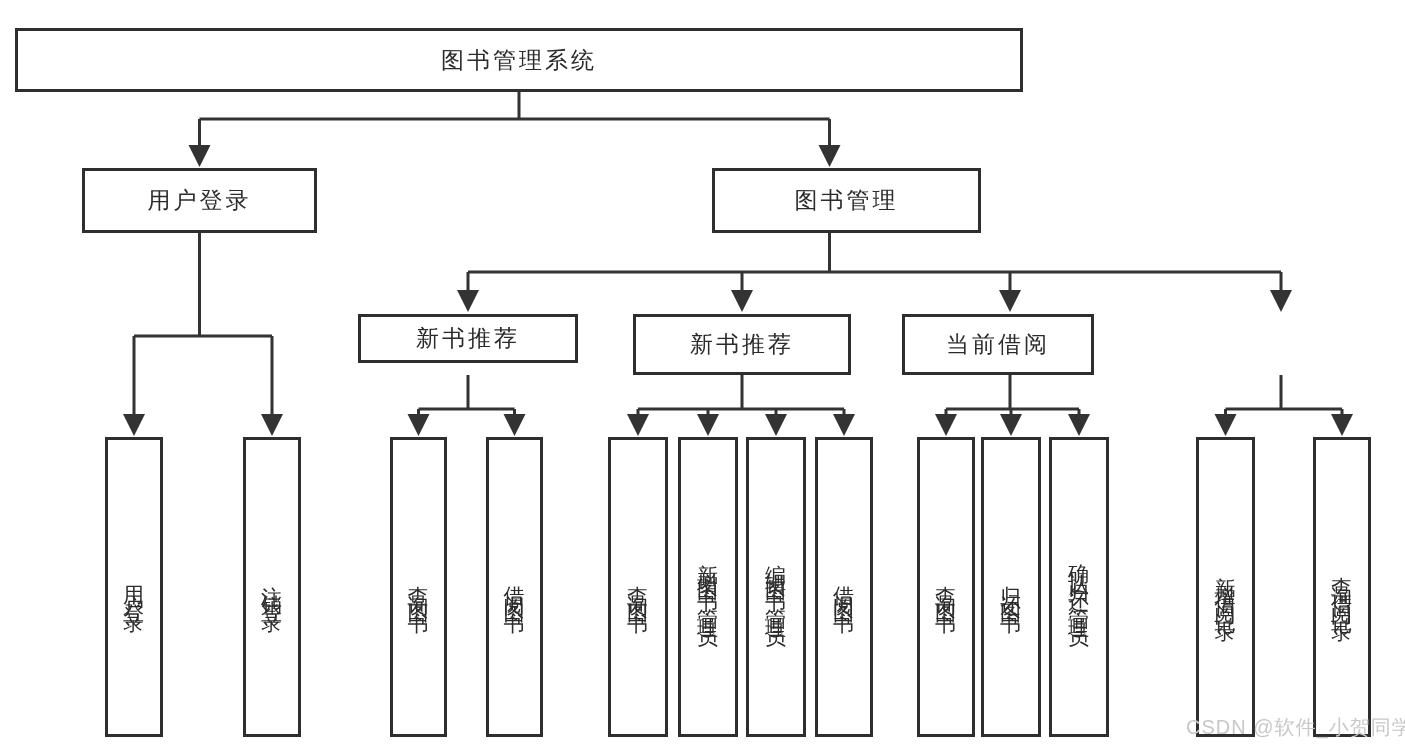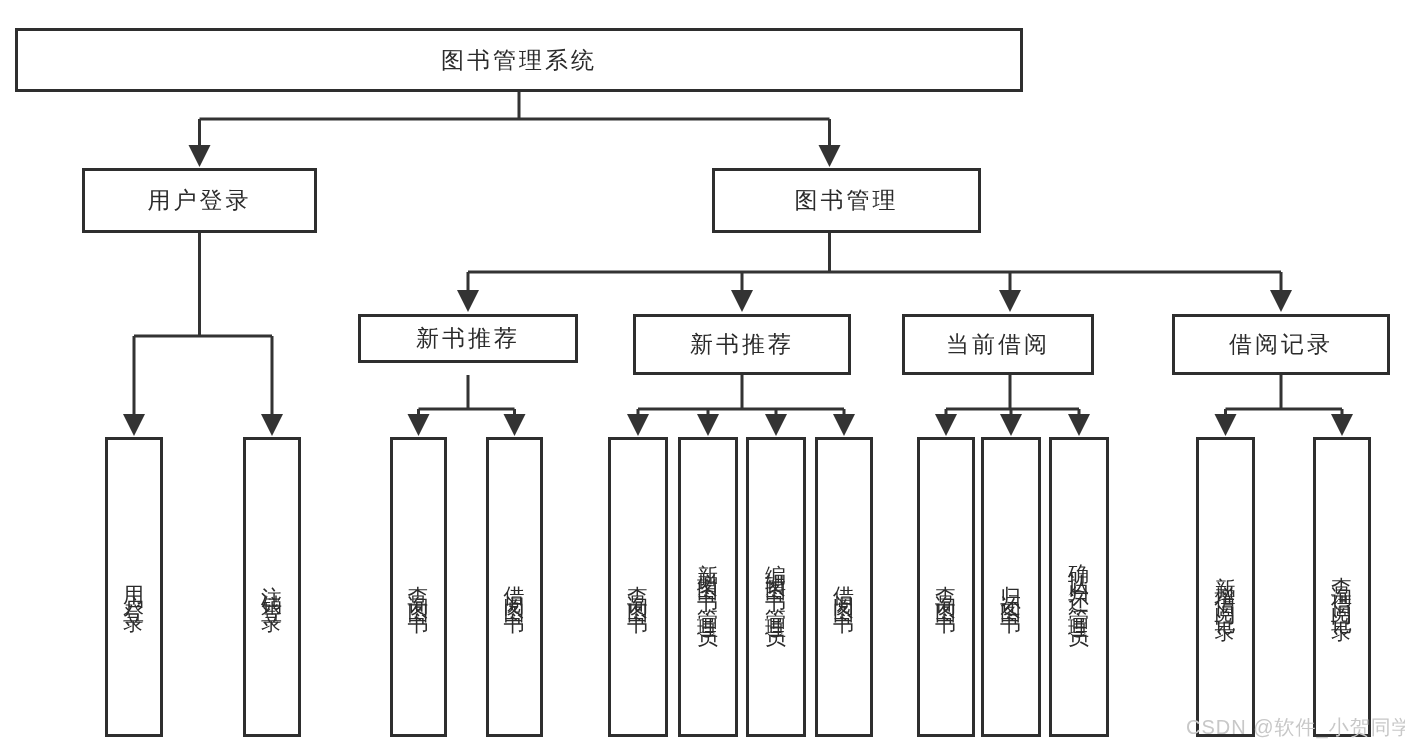--- a/index.html
+++ b/index.html
@@ -135,23 +135,20 @@
 
   <div class="hbox" style="left:358px;top:314px;width:220px;height:49px">
     <span>新书推荐</span>
   </div>
   <div class="hbox" style="left:633px;top:314px;width:218px;height:61px">
     <span>新书推荐</span>
   </div>
   <div class="hbox" style="left:902px;top:314px;width:192px;height:61px">
     <span>当前借阅</span>
   </div>
-  <div class="hbox" style="left:1172px;top:314px;width:218px;height:61px">
-    <span>借阅记录</span>
-  </div>
 
   <div class="vbox" style="left:105px;width:58px">
     <span class="vtext">用户登录</span>
   </div>
   <div class="vbox" style="left:243px;width:58px">
     <span class="vtext">注销登录</span>
   </div>
 
   <div class="vbox" style="left:390px;width:57px">
     <span class="vtext">查询图书</span>

